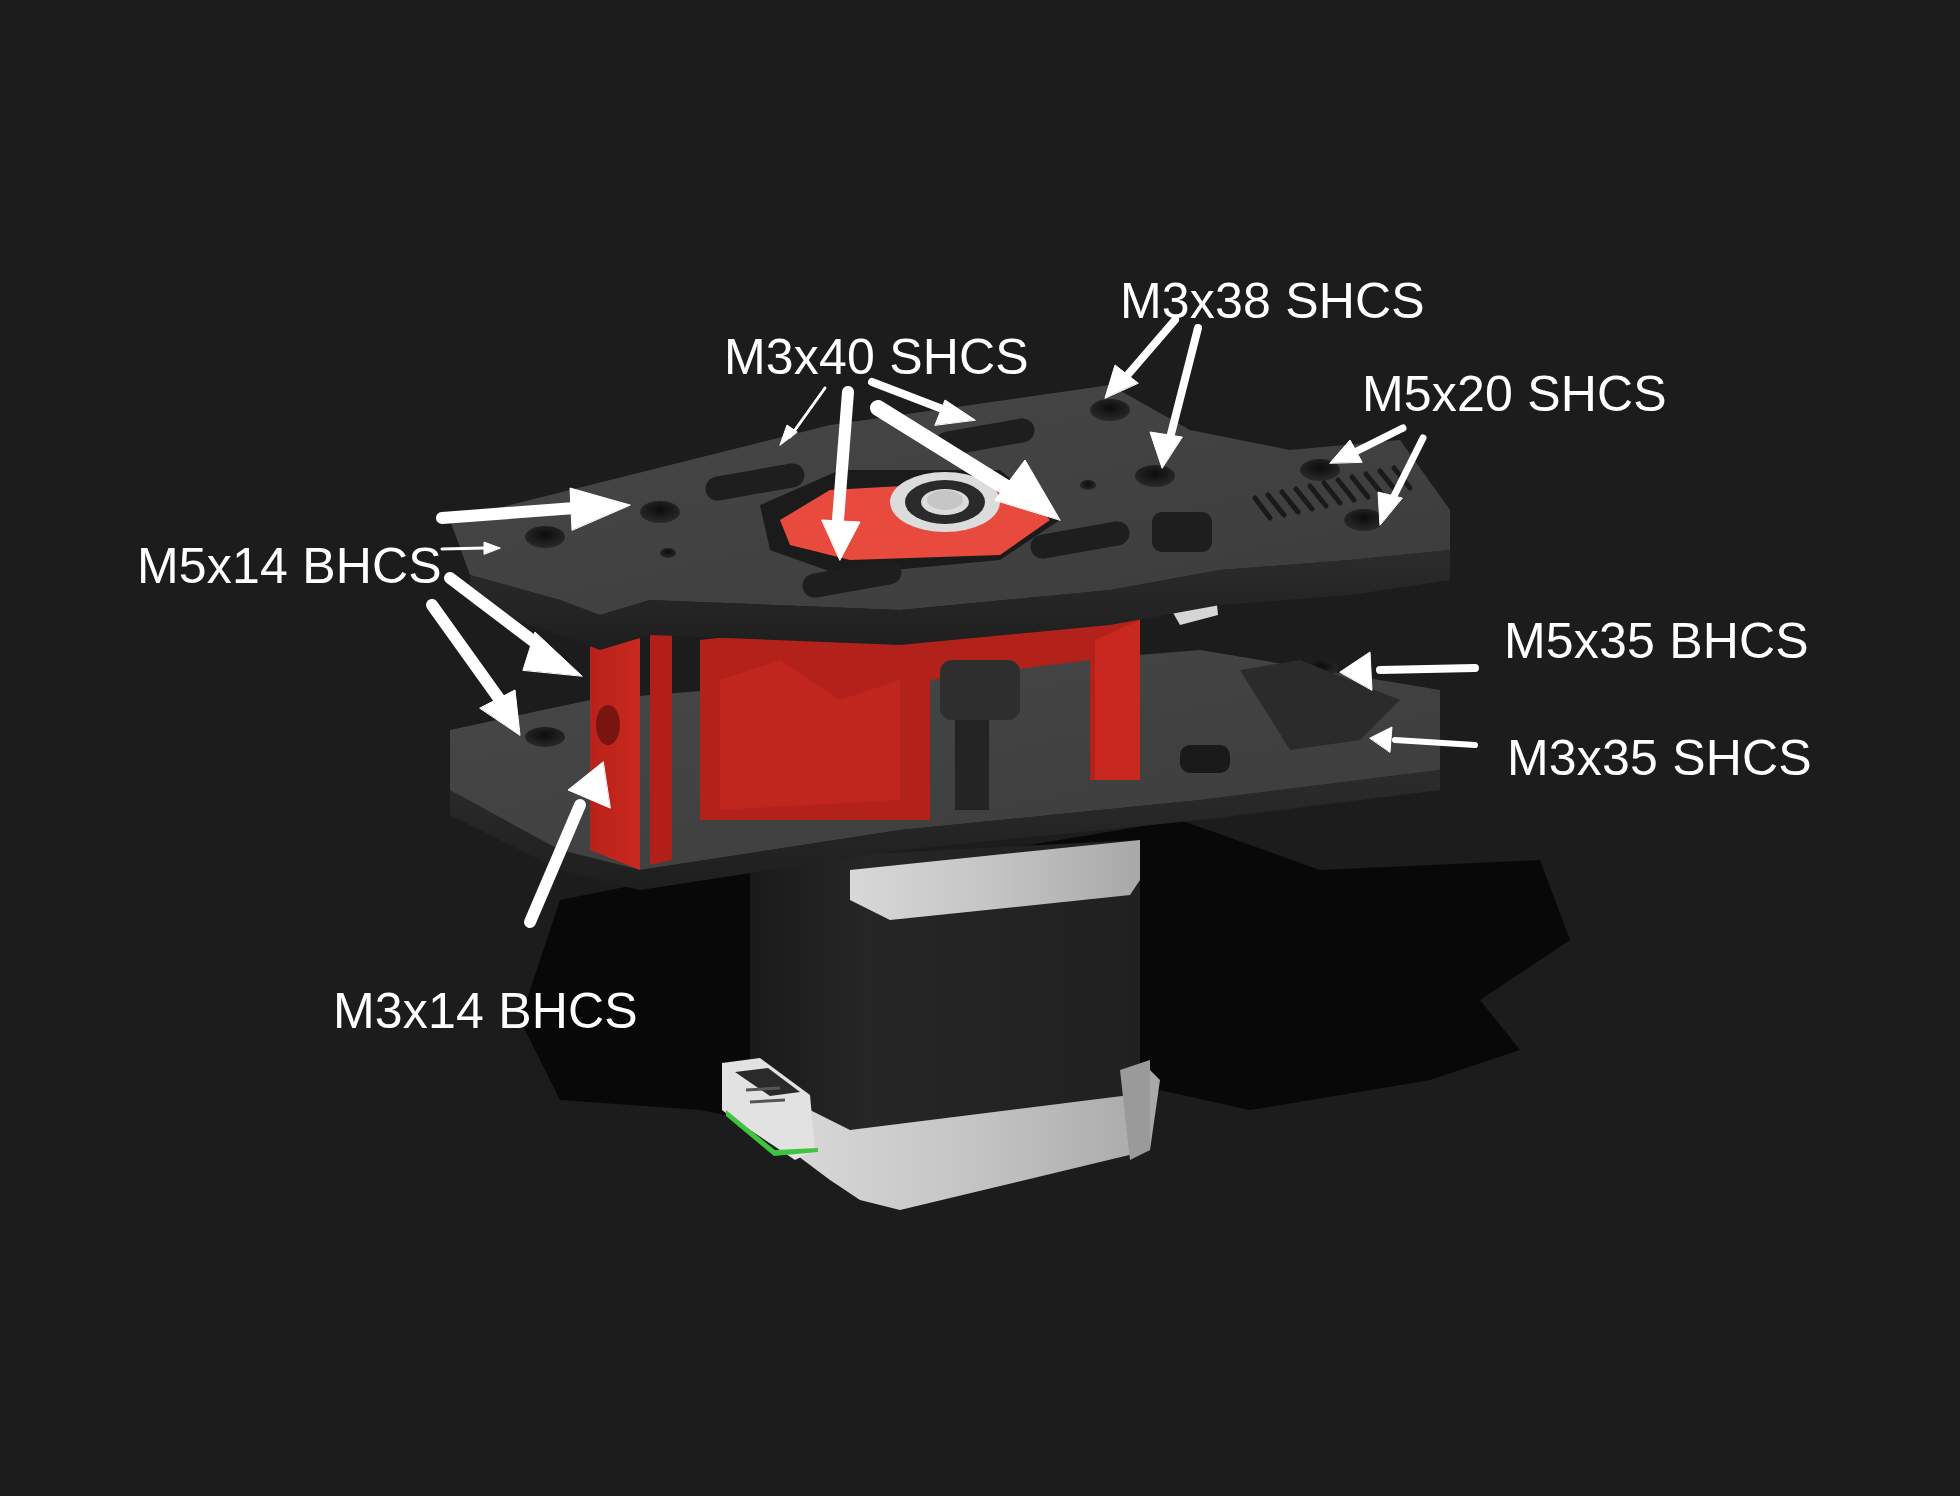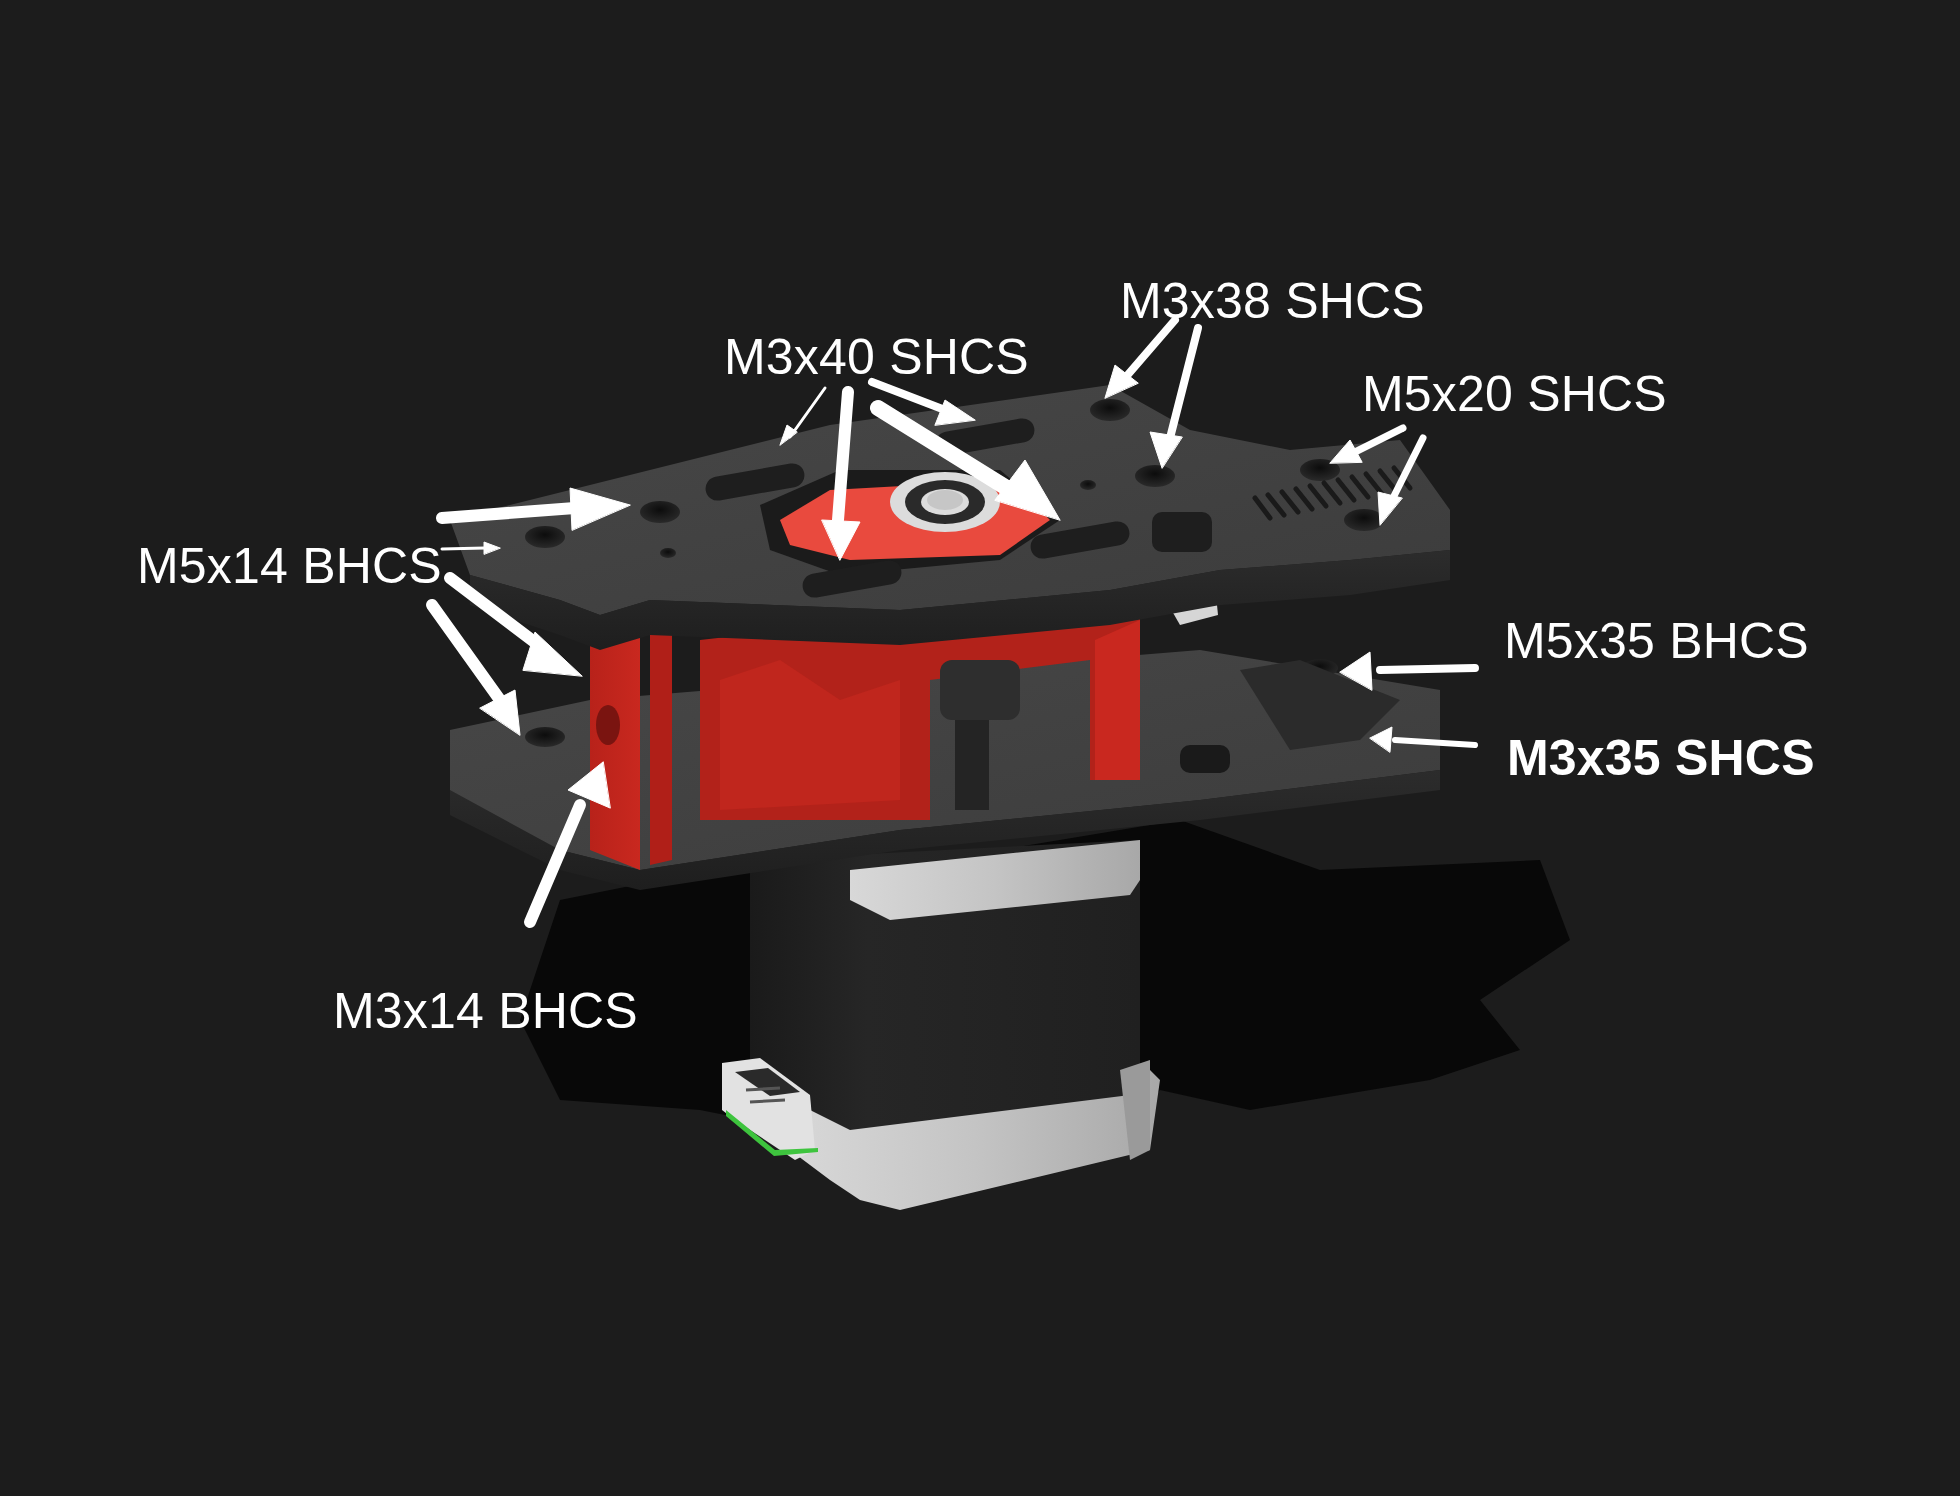--- a/index.html
+++ b/index.html
@@ -190,14 +190,14 @@
       <polygon points="1370,738 1392,727 1390,752"></polygon>
     </g>
   </g>
 </svg>
 
 <div class="callout-label" style="left:724px; top:312px;">M3x40 SHCS</div>
 <div class="callout-label" style="left:1120px; top:256px;">M3x38 SHCS</div>
 <div class="callout-label" style="left:1362px; top:349px;">M5x20 SHCS</div>
 <div class="callout-label" style="left:137px; top:521px;text-align:center;">M5x14 BHCS</div>
 <div class="callout-label" style="left:1504px; top:596px;">M5x35 BHCS</div>
-<div class="callout-label" style="left:1507px; top:713px;font-weight:bold;">M3x35 SHCS</div>
+<div class="callout-label" style="left:1507px; top:713px;">M3x35 SHCS</div>
 <div class="callout-label" style="left:333px; top:966px;">M3x14 BHCS</div>
 
 </body></html>

